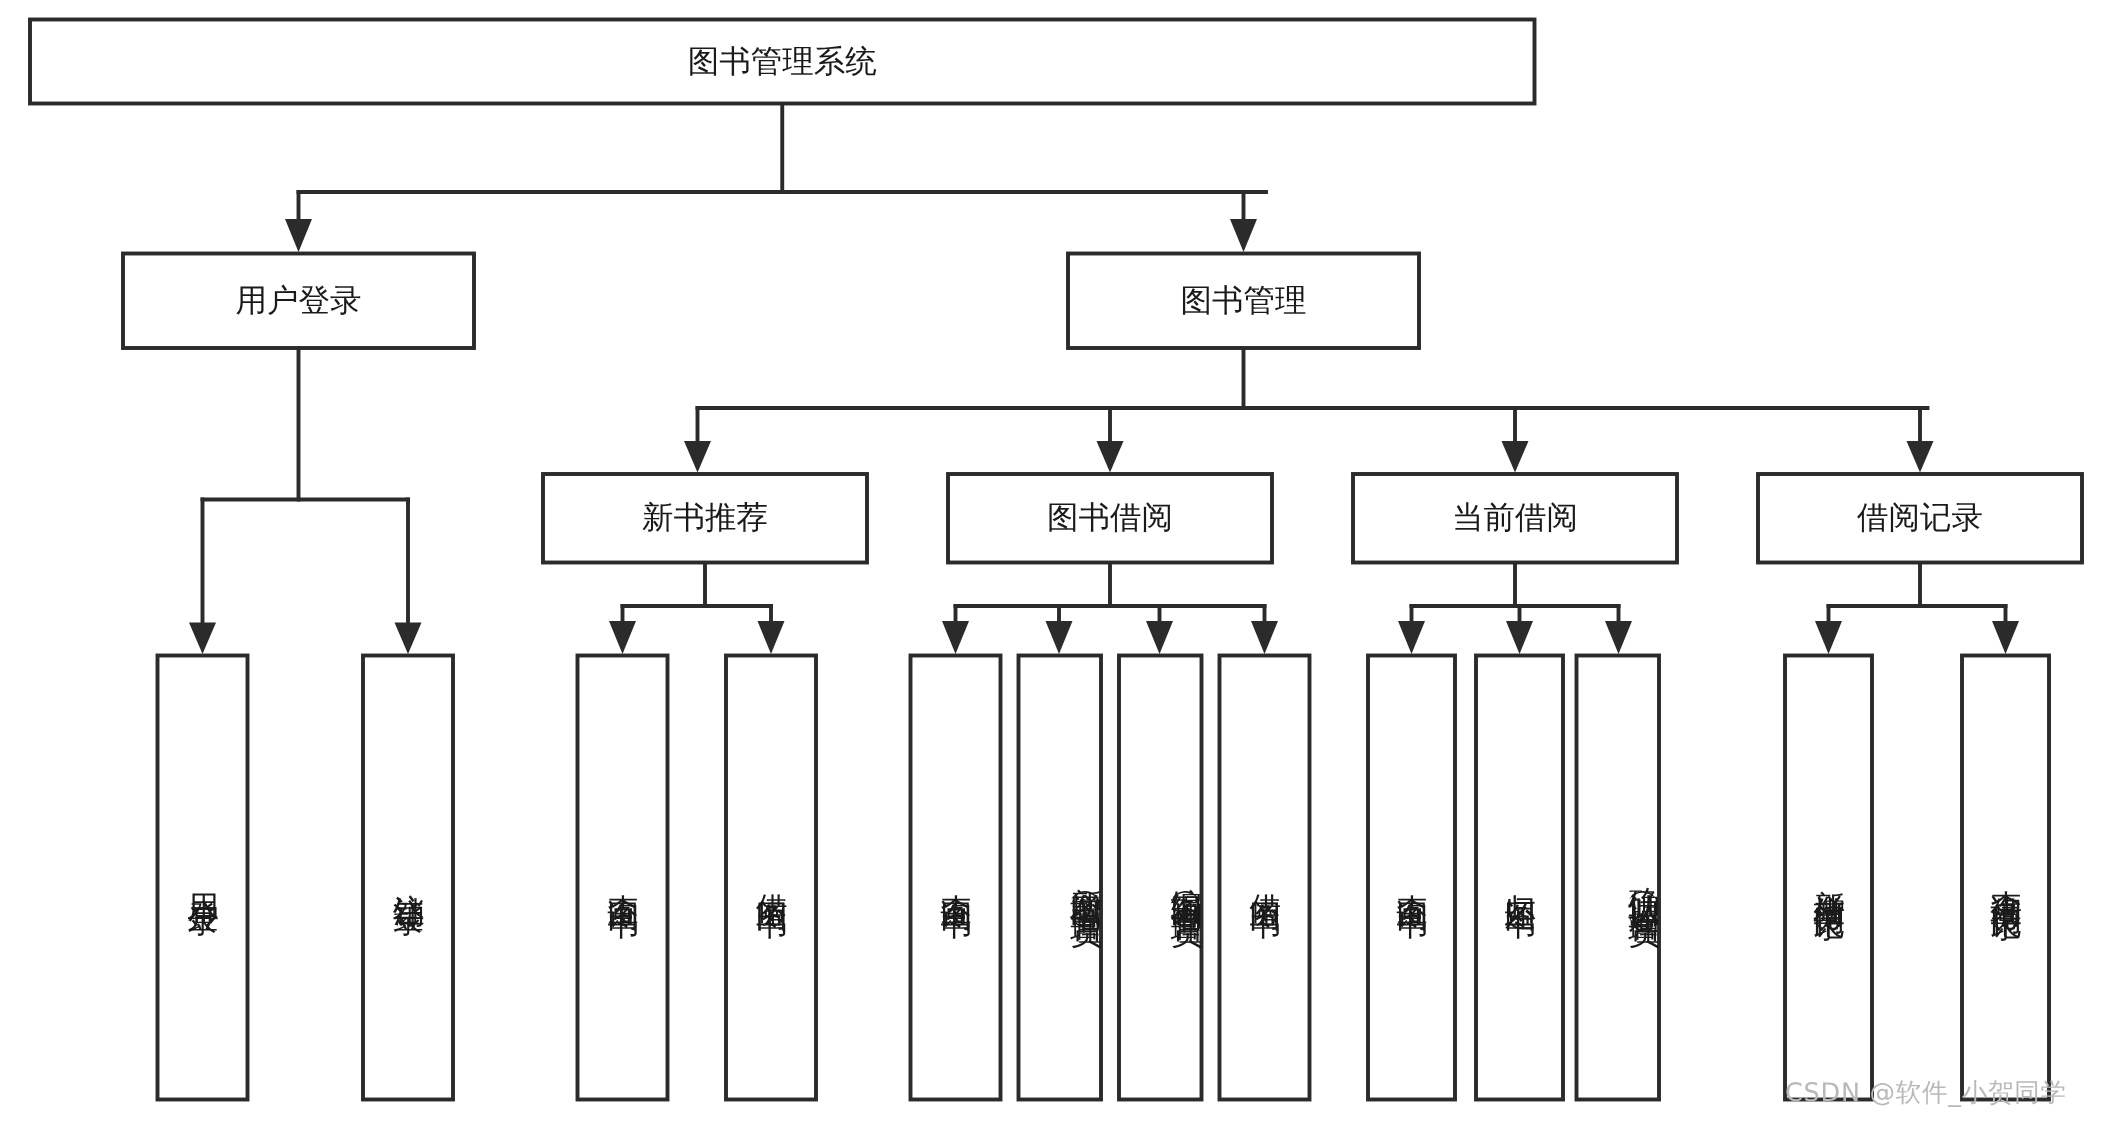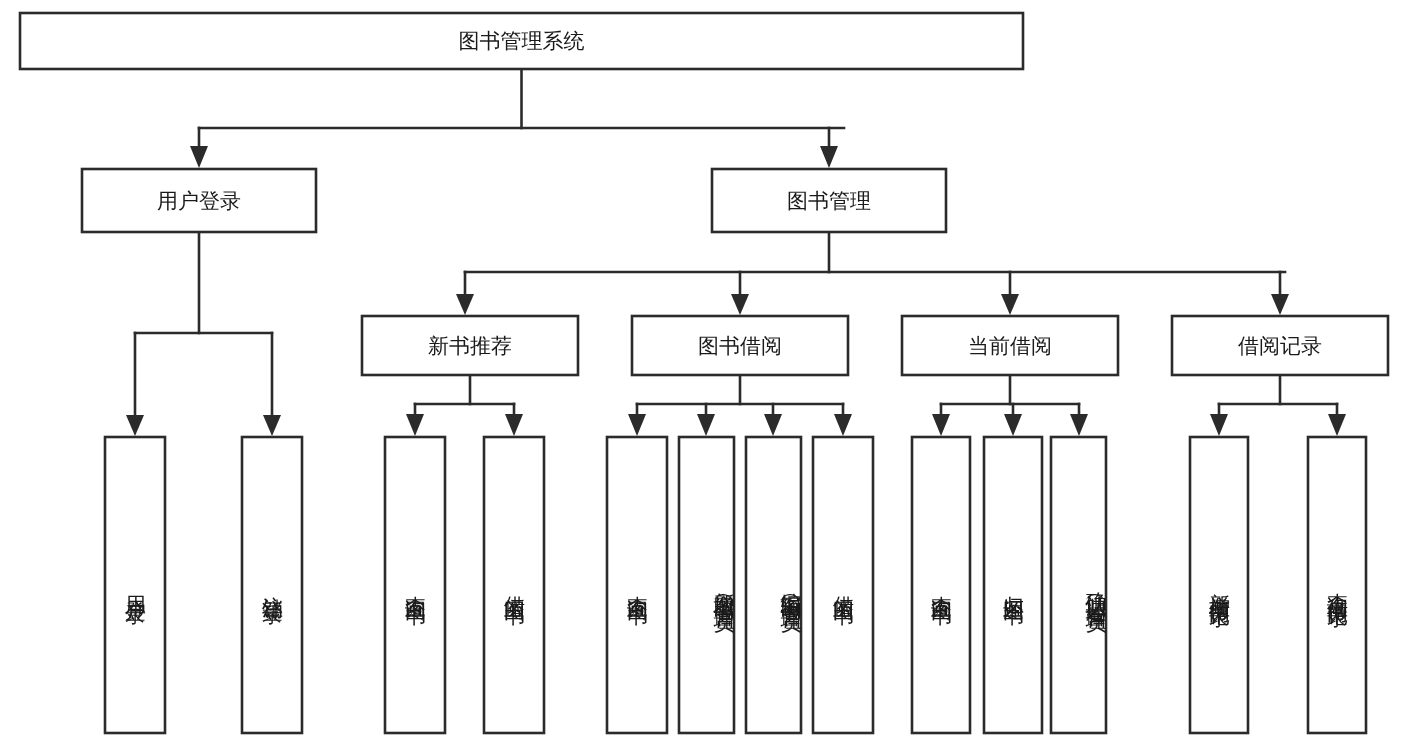--- a/index.html
+++ b/index.html
@@ -211,14 +211,15 @@
   <div class="node-label-v" style="left:607px; top:437px; width:60px; height:296px;">查询图书</div>
   <div class="node-label-v" style="left:679px; top:443px; width:55px; height:290px; align-items:flex-start;">新增图书（管理员）</div>
   <div class="node-label-v" style="left:746px; top:443px; width:55px; height:290px; align-items:flex-start;">编辑图书（管理员）</div>
   <div class="node-label-v" style="left:813px; top:437px; width:60px; height:296px;">借阅图书</div>
   <div class="node-label-v" style="left:912px; top:437px; width:58px; height:296px;">查询图书</div>
   <div class="node-label-v" style="left:984px; top:437px; width:58px; height:296px;">归还图书</div>
   <div class="node-label-v" style="left:1051px; top:443px; width:55px; height:290px; align-items:flex-start;">确认归还（管理员）</div>
   <div class="node-label-v" style="left:1190px; top:437px; width:58px; height:296px;">新增借阅记录</div>
   <div class="node-label-v" style="left:1308px; top:437px; width:58px; height:296px;">查询借阅记录</div>
 
+  <div class="watermark" style="left:1190px; top:717px;">CSDN @软件_小贺同学</div>
 
 </div>
 
 </body></html>

